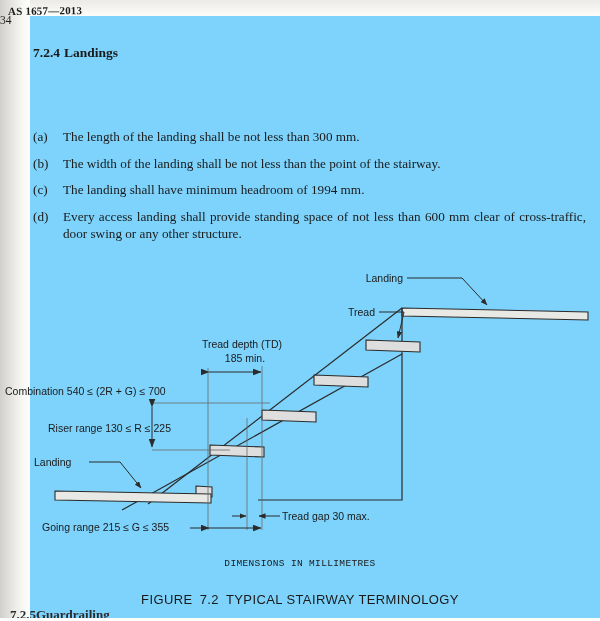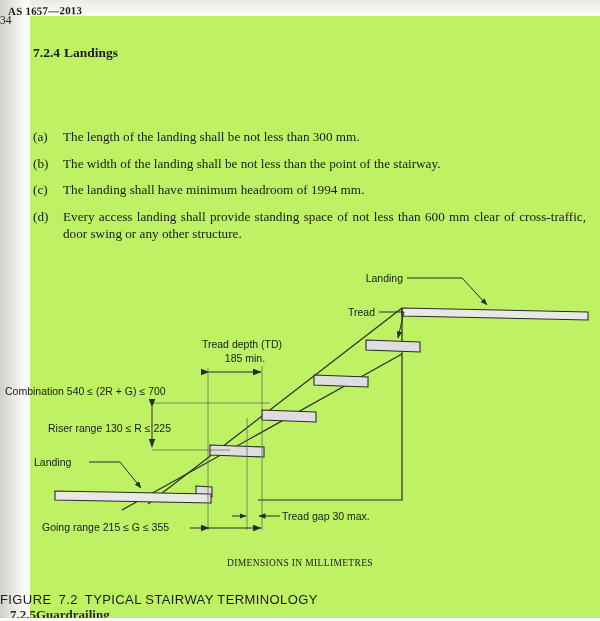--- a/index.html
+++ b/index.html
@@ -11,21 +11,21 @@
     width: 600px;
     height: 621px;
     position: relative;
     overflow: hidden;
     font-family: "Liberation Serif", serif;
     color: #1a1a1a;
   }
   .page {
     position: absolute;
     inset: 0;
-    background: #bef264;
+    background: #7dd3fc;
   }
   
   .gutter-shade {
     position: absolute;
     left: 0; top: 0;
     width: 30px; height: 621px;
     background: linear-gradient(to right, #cfcfcb 0%, #e4e3df 35%, #f7f7f4 75%, #fdfdfb 100%);
     pointer-events: none;
   }
   .top-shade {
@@ -90,29 +90,29 @@
     left: 0; top: 258px;
     width: 600px; height: 300px;
   }
   .figure svg { display: block; }
 
   .fig-note {
     position: absolute;
     left: 0; top: 558px;
     width: 600px;
     text-align: center;
-    font-family: Liberation Serif, serif;
+    font-family: Liberation Mono, monospace;
     font-size: 9.5px;
     letter-spacing: 0.35px;
   }
   .fig-caption {
     position: absolute;
     left: 0; top: 592px;
     width: 600px;
-    text-align: left;
+    text-align: center;
     font-family: "Liberation Sans", sans-serif;
     font-size: 13px;
     letter-spacing: 0.4px;
   }
   .fig-caption .gap { display: inline-block; width: 7px; }
 
   .next-clause {
     position: absolute;
     left: 10px; top: 607px;
     font-family: "Liberation Serif", serif;

